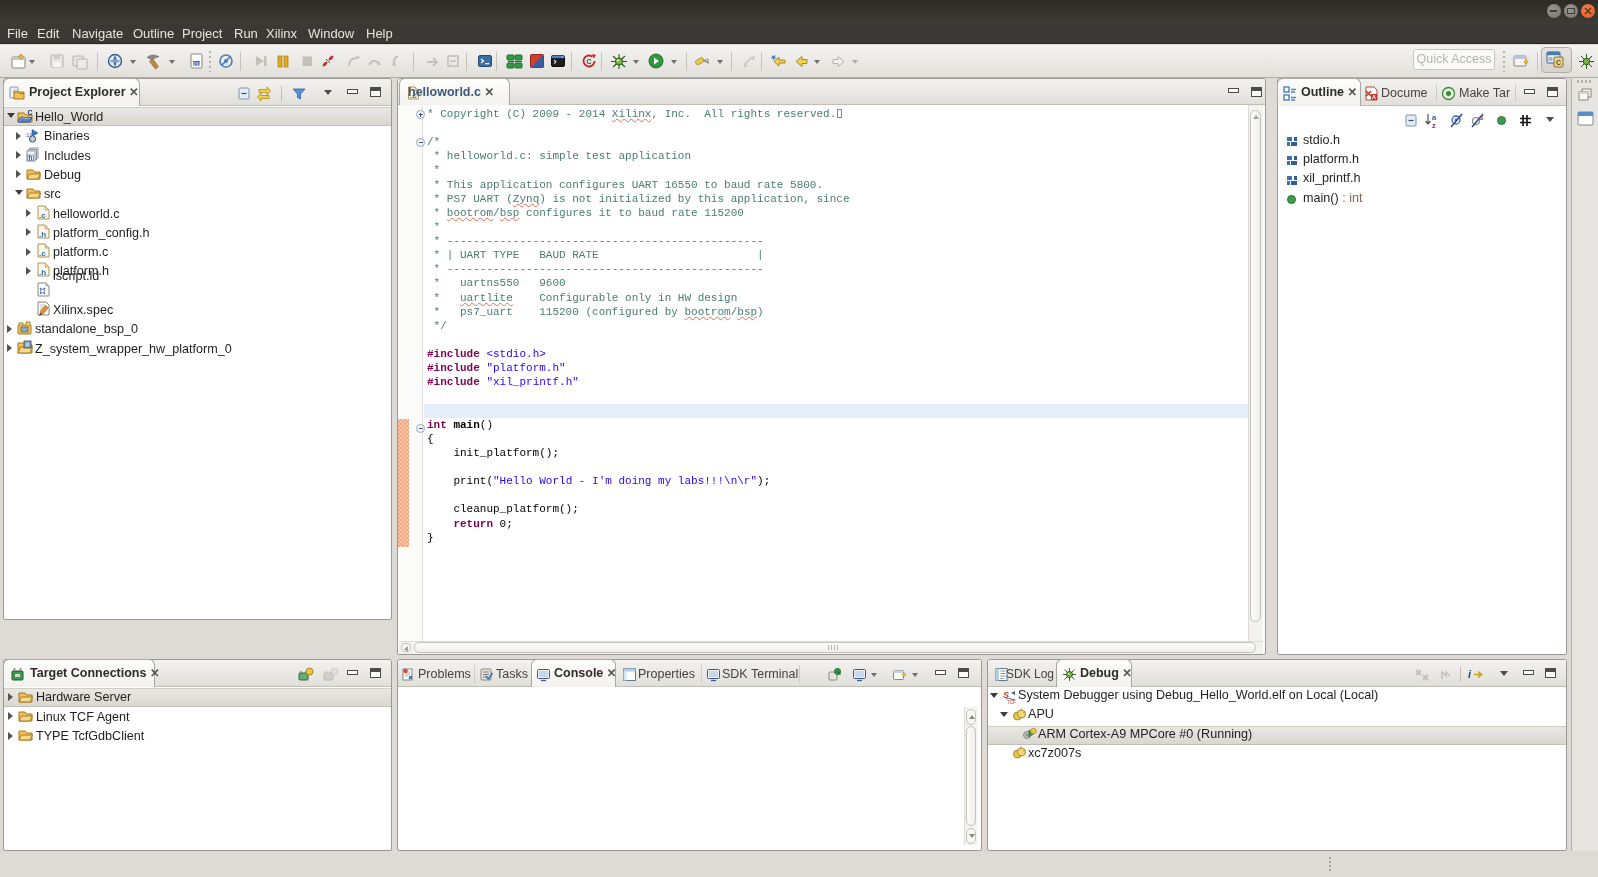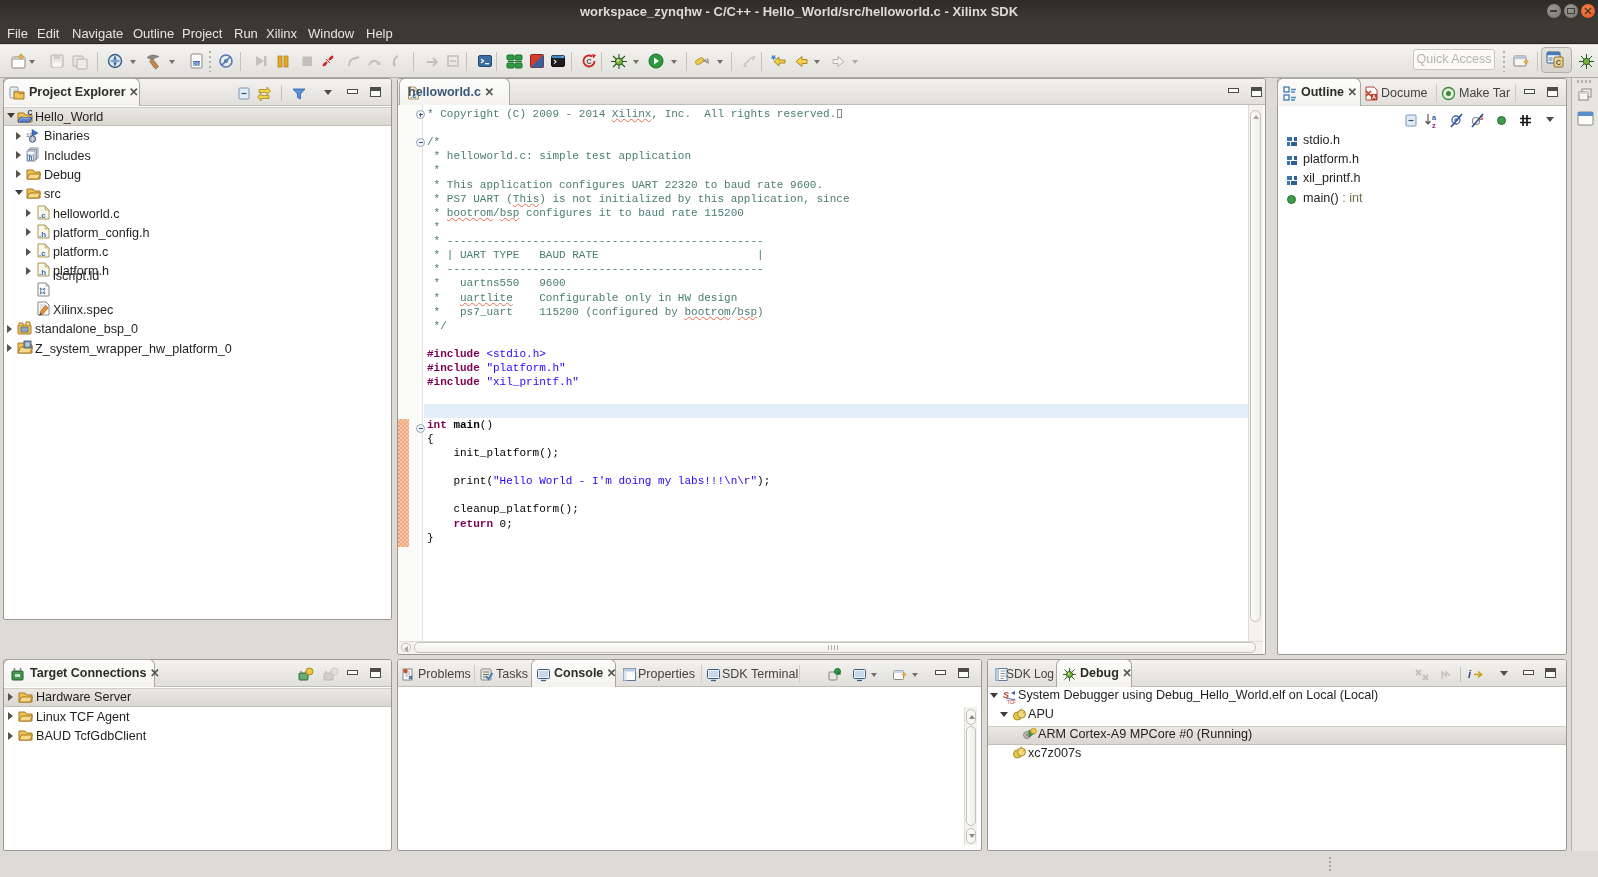--- a/index.html
+++ b/index.html
@@ -53,21 +53,20 @@
 .sq { text-decoration:underline wavy #ea6c4e 1px; text-underline-offset:1px; text-decoration-skip-ink:none; }
 .fold { position:absolute; width:9px; height:9px; border-radius:50%; border:1px solid #97a5bd; background:#f4f6fa; }
 .fold:before, .fold.plus:after { content:""; position:absolute; background:#41517a; }
 .fold:before { left:1.5px; top:3px; width:4px; height:1px; }
 .fold.plus:after { left:3px; top:1.5px; width:1px; height:4px; }
 </style>
 </head>
 <body>
 
 <div id="titlebar" class="abs">
-  <div id="title" class="abs">workspace_zynqhw - C/C++ - Hello_World/src/helloworld.c - Xilinx SDK</div>
   <div class="abs" style="left:1547px;top:4px;width:14px;height:14px;border-radius:50%;background:radial-gradient(circle at 40% 35%,#999690,#787570)"></div>
   <div class="abs" style="left:1564px;top:4px;width:14px;height:14px;border-radius:50%;background:radial-gradient(circle at 40% 35%,#999690,#787570)"></div>
   <div class="abs" style="left:1581px;top:4px;width:14px;height:14px;border-radius:50%;background:radial-gradient(circle at 40% 35%,#f3804a,#e55420)"></div>
   <div class="abs" style="left:1550px;top:10px;width:7px;height:2px;background:#3f3d38"></div>
   <div class="abs" style="left:1567px;top:8px;width:8px;height:6px;border:1.5px solid #3f3d38"></div>
   <svg class="abs" style="left:1584px;top:7px" width="8" height="8">
       <path d="M1 1 L7 7 M7 1 L1 7" stroke="#5c3a18" stroke-width="1.6"></path>
     </svg>
 </div>
 
@@ -396,22 +395,22 @@
 
   <div class="fold plus abs" style="left:18px;top:31px"></div>
   <div class="fold abs" style="left:18px;top:59px"></div>
   <div class="fold abs" style="left:18px;top:345px"></div>
 
   <div id="code"><span class="c">* Copyright (C) 2009 - 2014 <span class="sq">Xilinx</span>, Inc.  All rights reserved.</span><span style="display:inline-block;width:5px;height:9px;border:1px solid #888;vertical-align:-1px;margin-left:1px"></span>
 <span class="c"></span>
 <span class="c">/*</span>
 <span class="c"> * helloworld.c: simple test application</span>
 <span class="c"> *</span>
-<span class="c"> * This application configures UART 22320 to baud rate 9600.</span>
-<span class="c"> * PS7 UART (<span class="sq">This</span>) is not initialized by this application, since</span>
+<span class="c"> * This application configures UART 16550 to baud rate 5800.</span>
+<span class="c"> * PS7 UART (<span class="sq">Zynq</span>) is not initialized by this application, since</span>
 <span class="c"> * <span class="sq">bootrom</span>/<span class="sq">bsp</span> configures it to baud rate 115200</span>
 <span class="c"> *</span>
 <span class="c"> * ------------------------------------------------</span>
 <span class="c"> * | UART TYPE   BAUD RATE                        |</span>
 <span class="c"> * ------------------------------------------------</span>
 <span class="c"> *   uartns550   9600</span>
 <span class="c"> *   <span class="sq">uartlite</span>    Configurable only in HW design</span>
 <span class="c"> *   ps7_uart    115200 (configured by <span class="sq">bootrom</span>/<span class="sq">bsp</span>)</span>
 <span class="c"> */</span>
 
@@ -549,21 +548,21 @@
   <svg class="abs" style="left:14px;top:48px" width="15" height="15">
       <path d="M1 4 h6 l1.5 2 h5.5 v7 h-13 z" fill="#efc156" stroke="#a8791e"></path>
       <path d="M1 13 l2.5 -5 h11 l-2.5 5 z" fill="#f6d98a" stroke="#a8791e"></path>
     </svg>
   <div class="trow" style="left:32px;top:49.5px">Linux TCF Agent</div>
   <div class="tri-r" style="left:4px;top:72px"></div>
   <svg class="abs" style="left:14px;top:67px" width="15" height="15">
       <path d="M1 4 h6 l1.5 2 h5.5 v7 h-13 z" fill="#efc156" stroke="#a8791e"></path>
       <path d="M1 13 l2.5 -5 h11 l-2.5 5 z" fill="#f6d98a" stroke="#a8791e"></path>
     </svg>
-  <div class="trow" style="left:32px;top:68.8px">BAUD TcfGdbClient</div>
+  <div class="trow" style="left:32px;top:68.8px">TYPE TcfGdbClient</div>
 </div>
 
 <div class="panel" style="left:397px;top:659px;width:585px;height:192px">
   <div class="phead"></div>
   <svg class="abs" style="left:3px;top:7px" width="15" height="15">
       <rect x="2" y="2" width="9" height="11" fill="#fdfdfc" stroke="#8a8781"></rect>
       <path d="M4 5 h5 M4 7 h5 M4 9 h3" stroke="#9aa5b5" stroke-width=".9"></path>
       <circle cx="4.5" cy="4" r="2.2" fill="#d04a3a"></circle>
       <path d="M8 9 l3 3 M11 9 l-3 3" stroke="#3a5f9a" stroke-width="1.3"></path>
     </svg>

